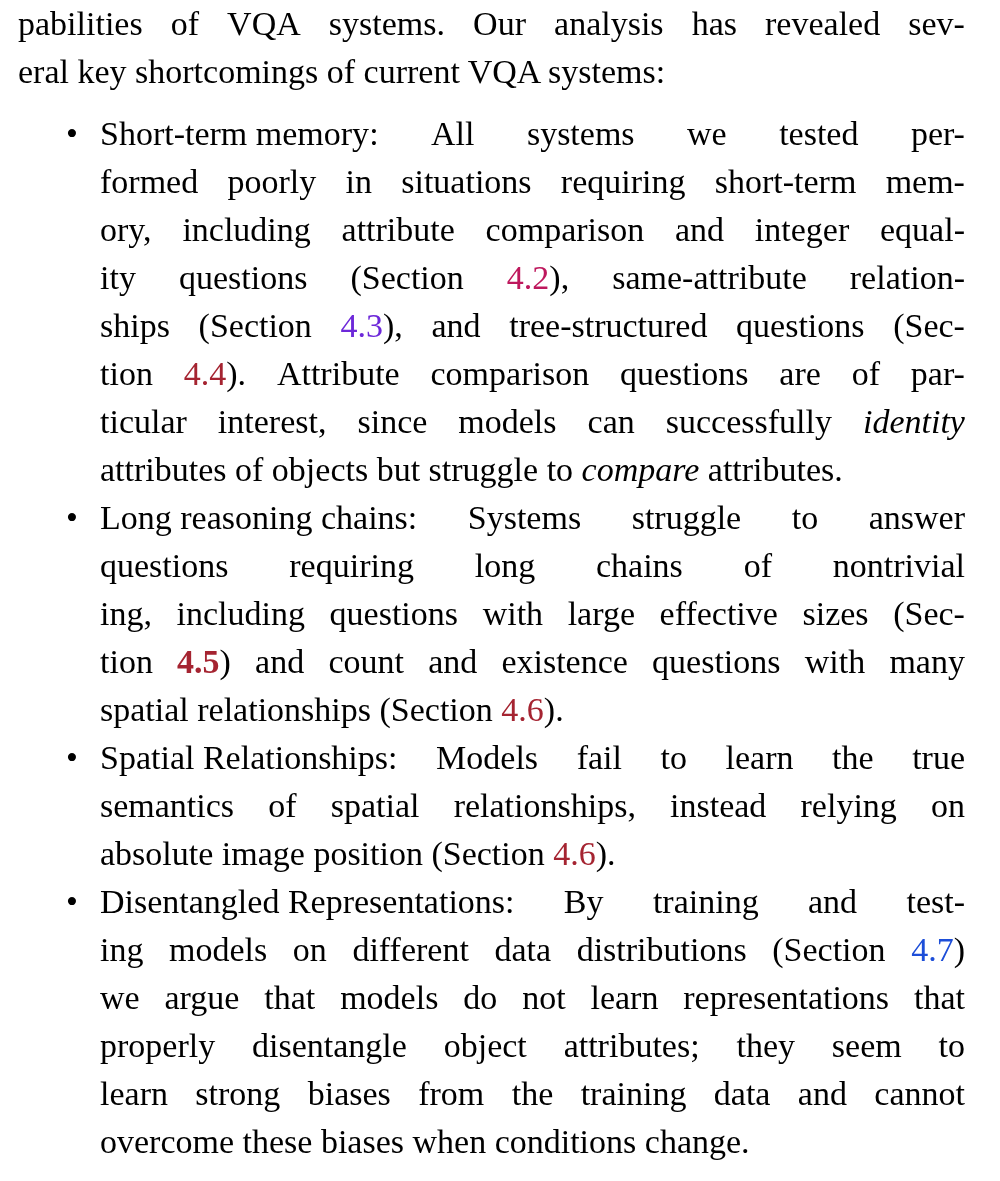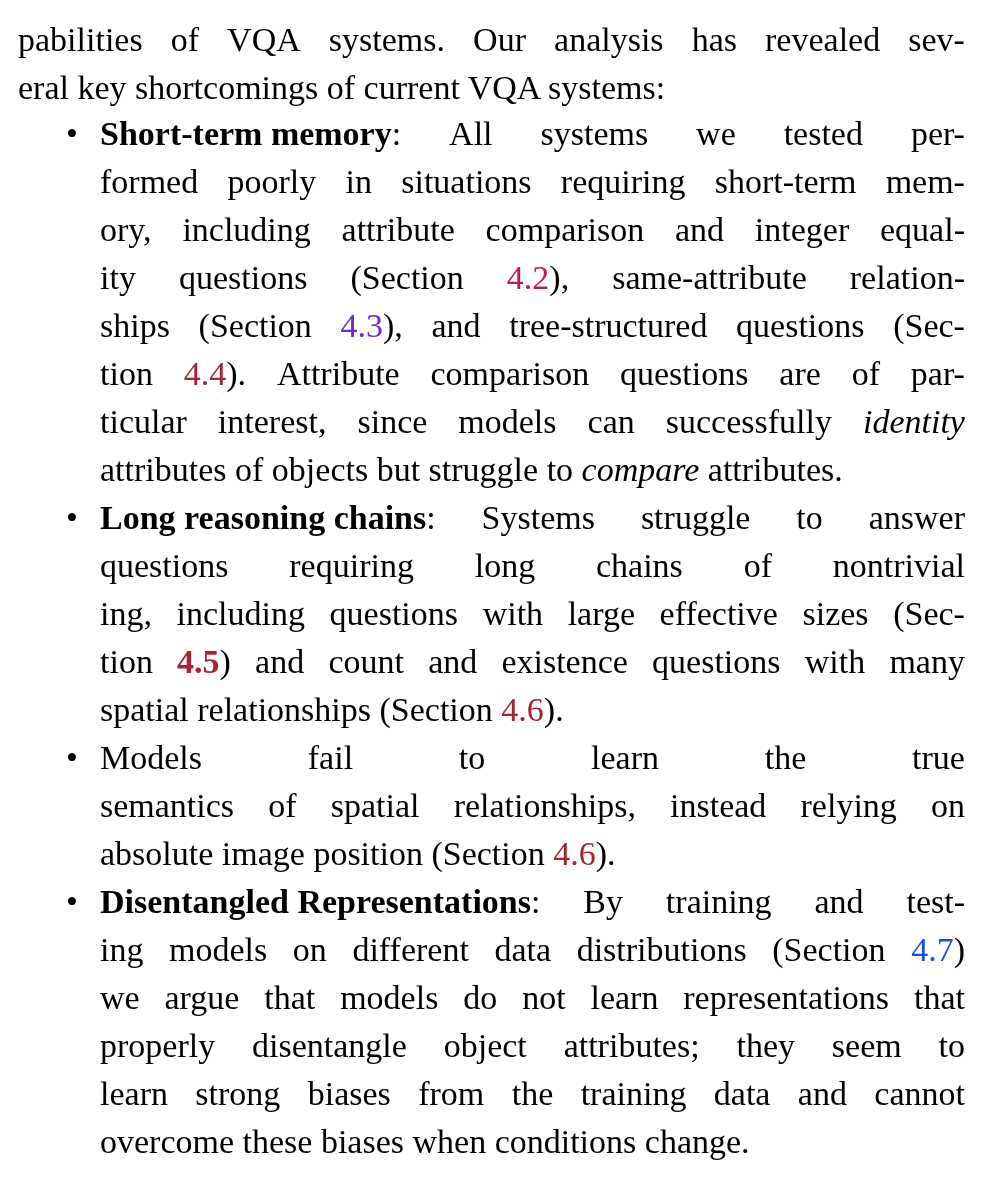--- a/index.html
+++ b/index.html
@@ -22,21 +22,21 @@
     width: 1000px;
     height: 1181px;
     box-sizing: border-box;
     padding: 0;
   }
 
   
   .intro {
     position: absolute;
     left: 18px;
-    top: 16px;
+    top: 0;
     width: 947px;
     font-size: 34px;
     line-height: 48px;
     text-align: left;
   }
 
   
   .bullet-list {
     position: absolute;
     left: 0;
@@ -74,21 +74,21 @@
   .ln.j {
     display: flex;
     justify-content: space-between;
     white-space: nowrap;
   }
   .ln.j > .w { display: inline-block; }
 
   .intro .ln.j { width: 947px; }
   .bullet-item .ln.j { width: 865px; }
 
-  b, .bold { font-weight: bold; }
+  b, .bold { font-weight: normal; }
   i, .ital { font-style: italic; margin-top: 12px; }
 
   .lnk {
     color: #a52431;
   }
 </style>
 </head>
 <body>
 
 <div id="page">
@@ -211,20 +211,21 @@
           <span class="w">existence</span>
           <span class="w">questions</span>
           <span class="w">with</span>
           <span class="w">many</span>
         </span>
         <span class="ln">spatial relationships (Section <a class="lnk" style="color:#a52431;text-decoration:none;">4.6</a>).</span>
       </div>
       <div class="bullet-item">
         <span class="bullet-marker">•</span>
         <span class="ln j">
+          <span class="w"><span class="bold">Spatial Relationships</span><span>:</span></span>
           <span class="w">Models</span>
           <span class="w">fail</span>
           <span class="w">to</span>
           <span class="w">learn</span>
           <span class="w">the</span>
           <span class="w">true</span>
         </span>
         <span class="ln j">
           <span class="w">semantics</span>
           <span class="w">of</span>

